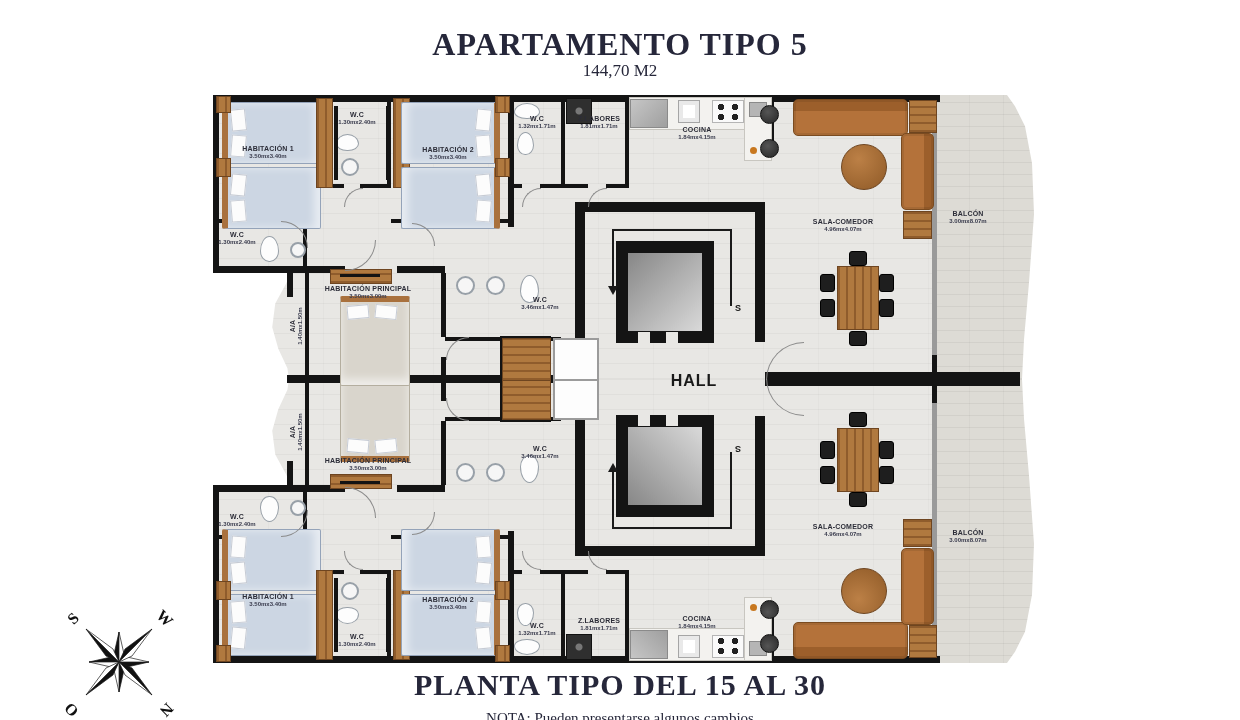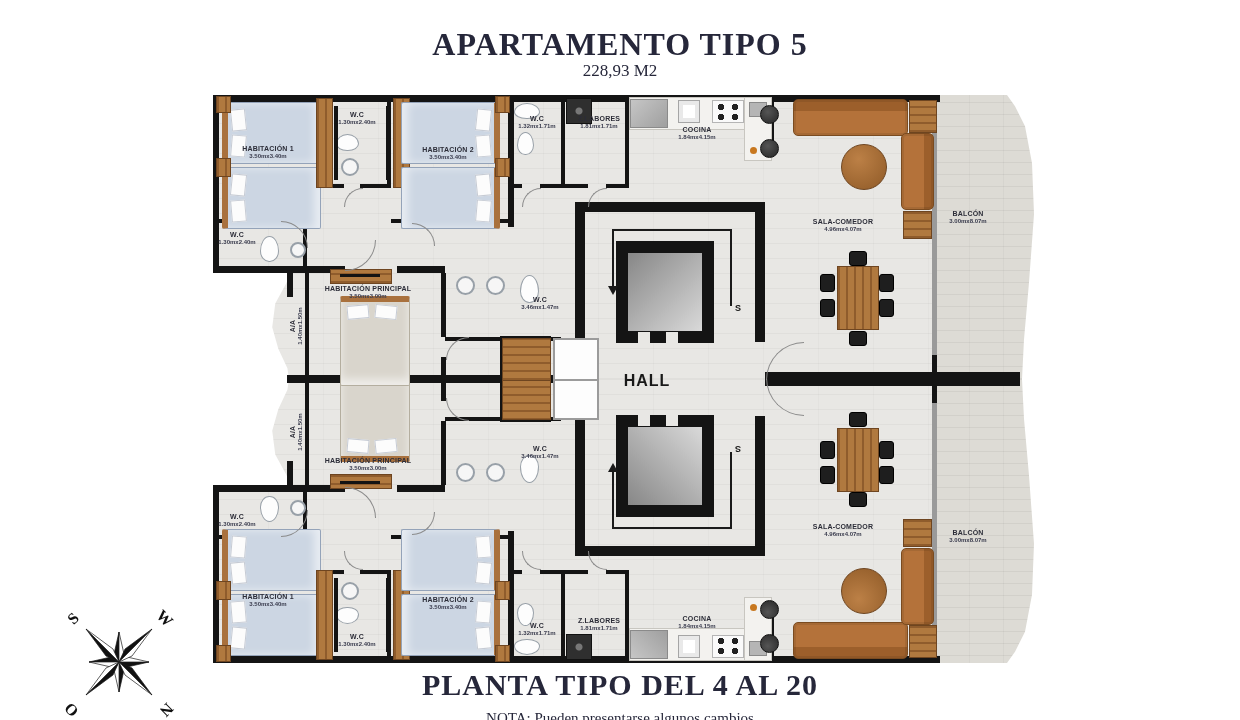--- a/index.html
+++ b/index.html
@@ -62,22 +62,22 @@
   .shaft-in{position:absolute;z-index:12;background:linear-gradient(135deg,#878787,#d9d9d9)}
   .pline{position:absolute;background:#1a1a1a;z-index:15}
   .ptri{position:absolute;width:0;height:0;z-index:15;border-left:5px solid transparent;
         border-right:5px solid transparent;border-top:9px solid #1a1a1a}
   .duct{position:absolute;z-index:12;background:#fdfdfd;border:2px solid #9b9b9b}
 </style>
 </head>
 <body>
 
 <div class="title" id="t-main">APARTAMENTO TIPO 5</div>
-<div class="title" id="t-area">228,93 M2</div>
-<div class="title" id="f-cap">PLANTA TIPO DEL 4 AL 20</div>
+<div class="title" id="t-area">144,70 M2</div>
+<div class="title" id="f-cap">PLANTA TIPO DEL 15 AL 30</div>
 <div class="title" id="f-note">NOTA: Pueden presentarse algunos cambios</div>
 
 <div class="apt apt-top" id="apt-src">
 
   <div class="floor" style="left:213px;top:95px;width:722px;height:284px"></div>
   <div class="floor balc" style="left:935px;top:95px;width:100px;height:284px;
        clip-path:polygon(0 0,72% 0,80% 4%,90% 11%,97% 24%,99% 42%,94% 66%,89% 86%,87% 100%,0 100%)"></div>
   <div class="cutout" style="left:140px;top:271px;width:152px;height:108px;
        clip-path:polygon(0 0,100% 0,96% 12%,89% 30%,87% 52%,91% 72%,97% 90%,98% 100%,0 100%)"></div>
 
@@ -433,21 +433,21 @@
     </div>
   <div class="lbl" style="left:540px;top:452px">
       <span class="nm">W.C</span>
       <span class="dm">3.46mx1.47m</span>
     </div>
   <div class="lbl v" style="left:296px;top:432px">
       <span class="nm">A/A</span>
       <span class="dm">1.40mx1.50m</span>
     </div>
 
-  <div class="lbl hall-lbl" style="left:647px;top:381px">
+  <div class="lbl hall-lbl" style="left:694px;top:381px">
       <span class="nm">HALL</span>
     </div>
   <div class="s-mark" style="left:735px;top:303px">S</div>
   <div class="s-mark flip" style="left:735px;top:444px">S</div>
 </div>
 
 <svg class="abs" style="left:55px;top:606px;z-index:40" width="128" height="112" viewBox="0 0 128 112">
   <g stroke="#1a1a1a" stroke-width="0.7">
 
     <polygon points="64,26 59,48 64,56" fill="#111"></polygon>

